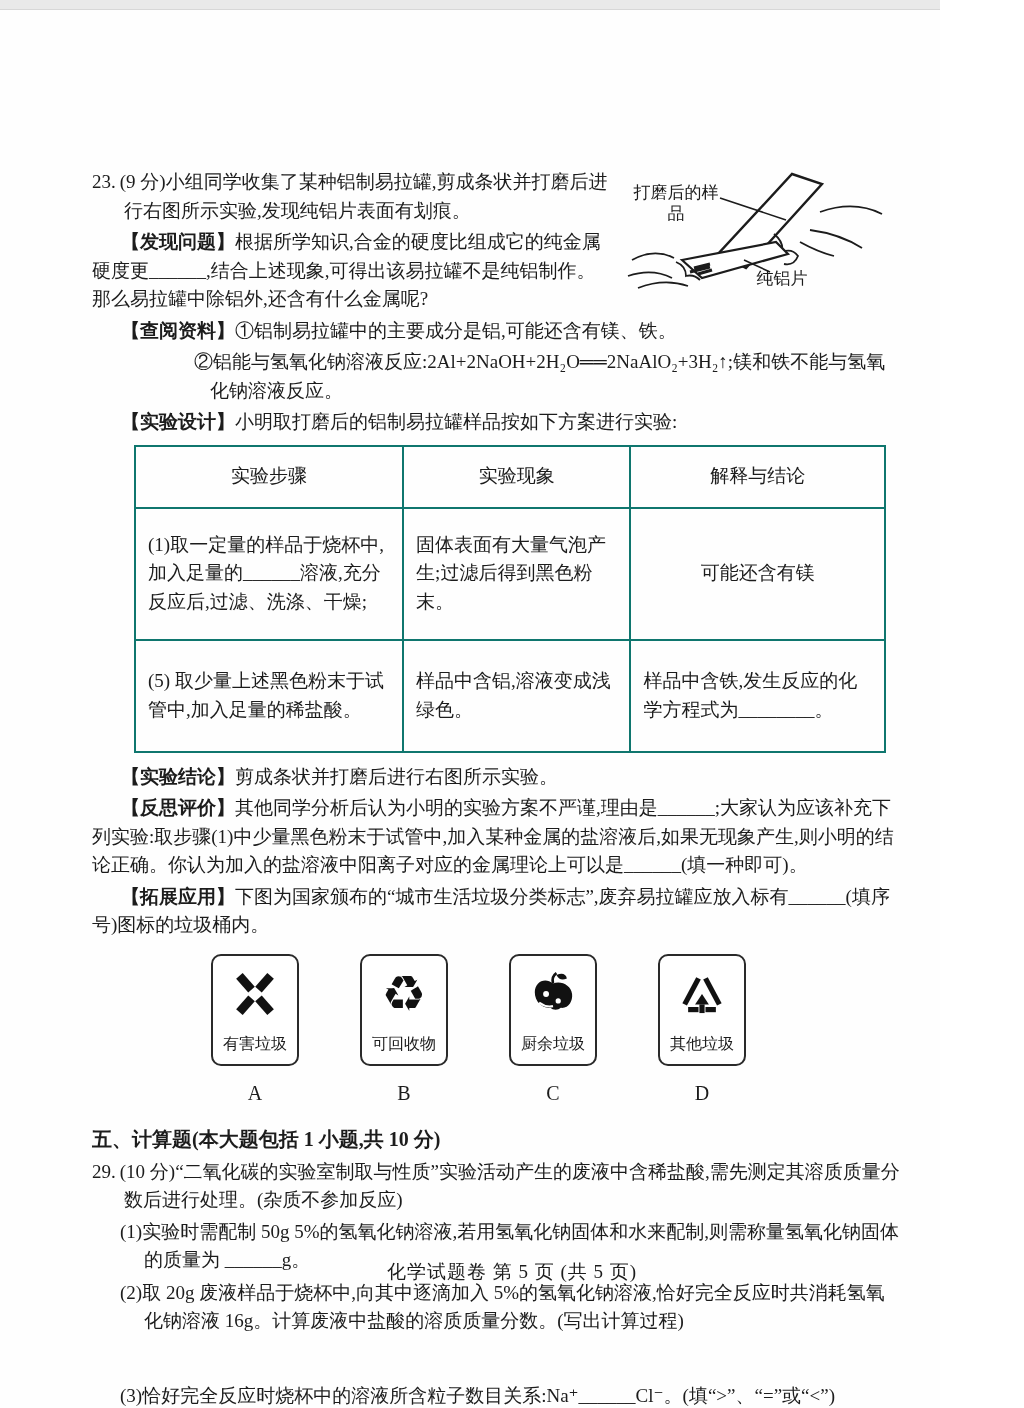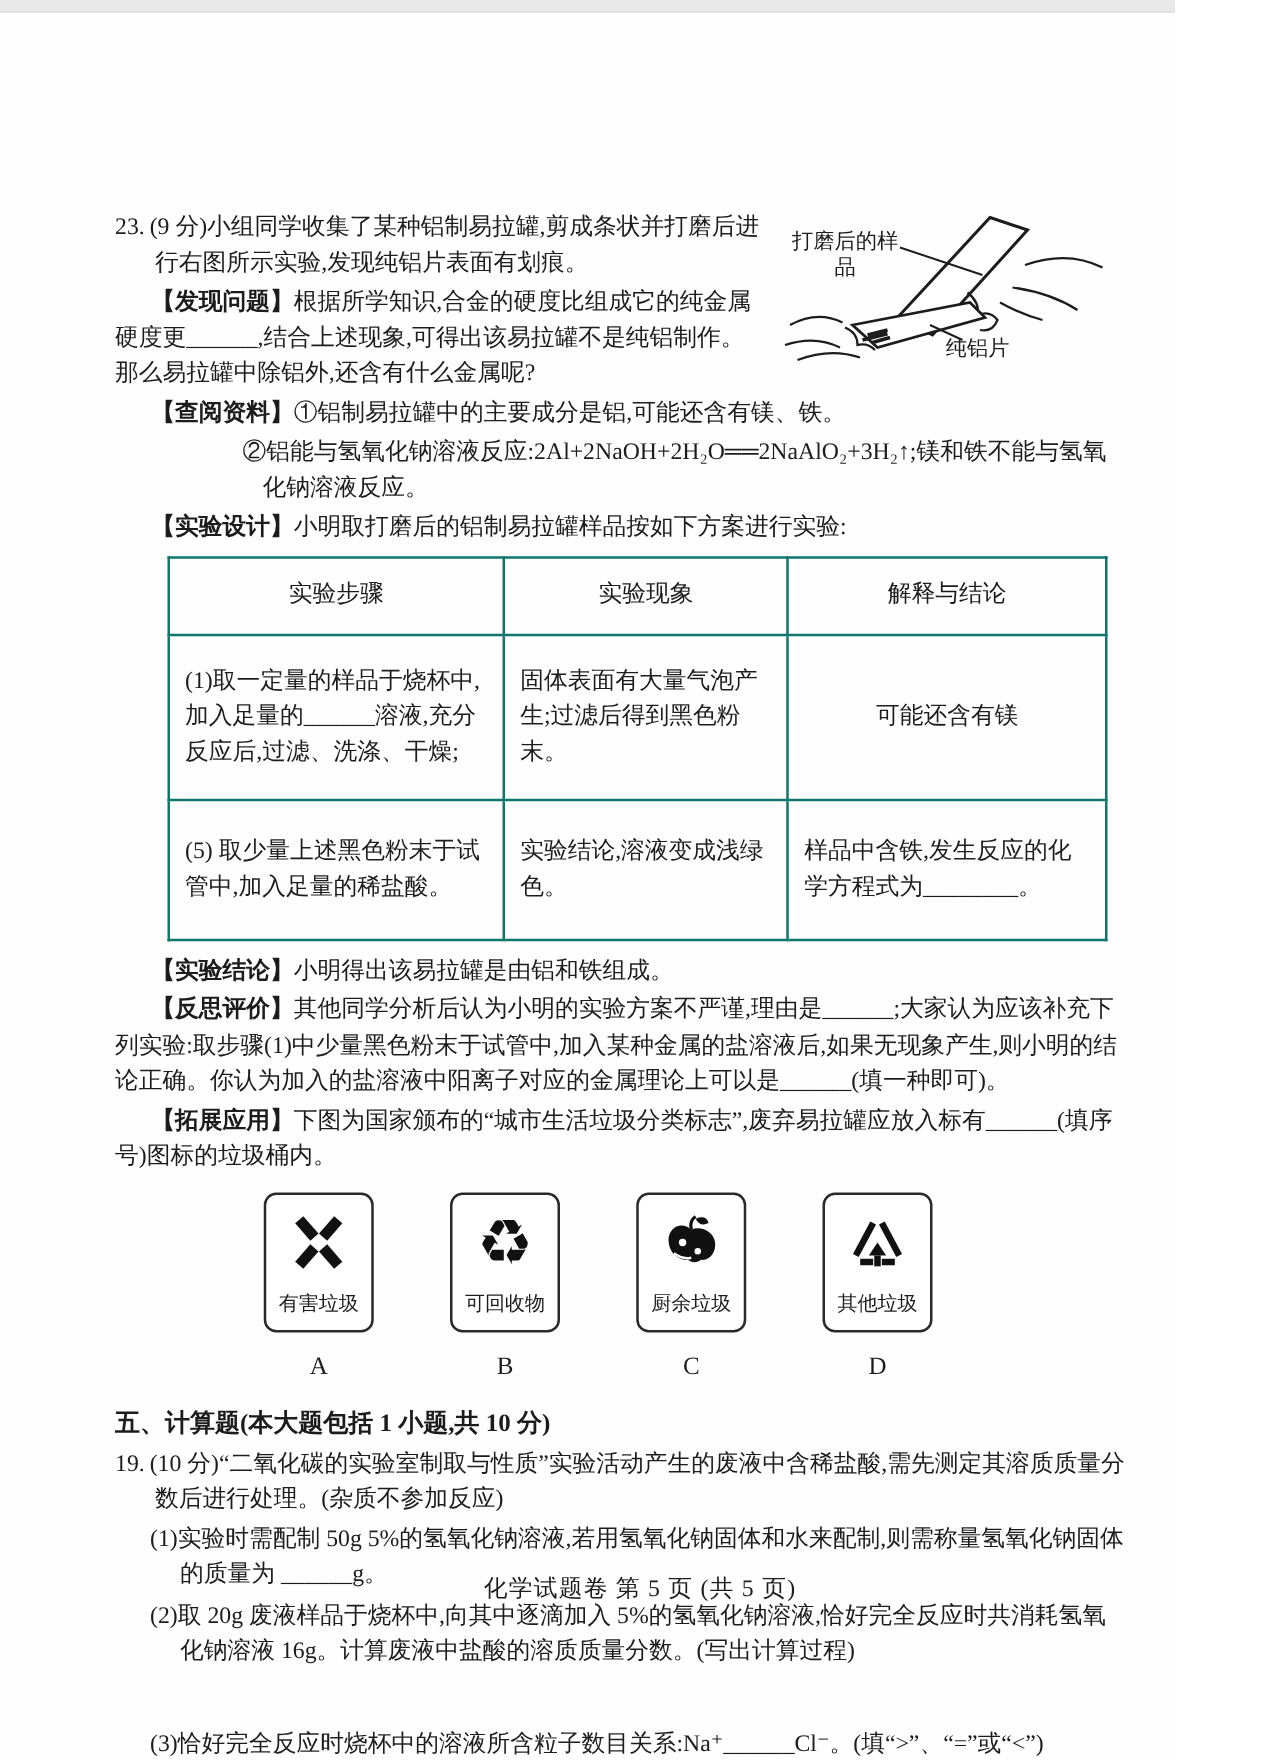--- a/index.html
+++ b/index.html
@@ -138,27 +138,27 @@
           <th class="c2">实验现象</th>
           <th class="c3">解释与结论</th>
         </tr>
         <tr class="row1">
           <td>(1)取一定量的样品于烧杯中,加入足量的______溶液,充分反应后,过滤、洗涤、干燥;</td>
           <td>固体表面有大量气泡产生;过滤后得到黑色粉末。</td>
           <td class="td-center">可能还含有镁</td>
         </tr>
         <tr class="row2">
           <td>(5) 取少量上述黑色粉末于试管中,加入足量的稀盐酸。</td>
-          <td>实验结论,溶液变成浅绿色。</td>
+          <td>样品中含铝,溶液变成浅绿色。</td>
           <td>样品中含铁,发生反应的化学方程式为________。</td>
         </tr>
       </tbody>
         </table>
 
-      <p class="blk"><b>【实验结论】</b><span>小明得出该易拉罐是由铝和铁组成。</span></p>
+      <p class="blk"><b>【实验结论】</b><span>剪成条状并打磨后进行右图所示实验。</span></p>
 
       <p class="blk"><b>【反思评价】</b><span>其他同学分析后认为小明的实验方案不严谨,理由是______;大家认为应该补充下列实验:取步骤(1)中少量黑色粉末于试管中,加入某种金属的盐溶液后,如果无现象产生,则小明的结论正确。你认为加入的盐溶液中阳离子对应的金属理论上可以是______(填一种即可)。</span></p>
 
       <p class="blk"><b>【拓展应用】</b><span>下图为国家颁布的“城市生活垃圾分类标志”,废弃易拉罐应放入标有______(填序号)图标的垃圾桶内。</span></p>
 
       <div class="icons-row">
 
         <div class="icon-item">
           <div class="icon-box">
             <span class="icon-glyph">
@@ -221,21 +221,21 @@
           </div>
           <span class="icon-letter">D</span>
         </div>
 
       </div>
     </div>
 
     <p class="sec-title">五、计算题(本大题包括 1 小题,共 10 分)</p>
 
     <div class="q24-block">
-      <p class="q-head"><span class="qnum">19.</span><span>(10 分)“二氧化碳的实验室制取与性质”实验活动产生的废液中含稀盐酸,需先测定其溶质质量分数后进行处理。(杂质不参加反应)</span></p>
+      <p class="q-head"><span class="qnum">29.</span><span>(10 分)“二氧化碳的实验室制取与性质”实验活动产生的废液中含稀盐酸,需先测定其溶质质量分数后进行处理。(杂质不参加反应)</span></p>
       <p class="q24-sub">(1)实验时需配制 50g 5%的氢氧化钠溶液,若用氢氧化钠固体和水来配制,则需称量氢氧化钠固体的质量为 ______g。</p>
       <p class="q24-sub">(2)取 20g 废液样品于烧杯中,向其中逐滴加入 5%的氢氧化钠溶液,恰好完全反应时共消耗氢氧化钠溶液 16g。计算废液中盐酸的溶质质量分数。(写出计算过程)</p>
       <p class="q24-sub gap-before">(3)恰好完全反应时烧杯中的溶液所含粒子数目关系:Na⁺______Cl⁻。(填“&gt;”、“=”或“&lt;”)</p>
     </div>
 
   </div>
 
   <div class="footer">化学试题卷  第 5 页  (共 5 页)</div>
 </div>
 

